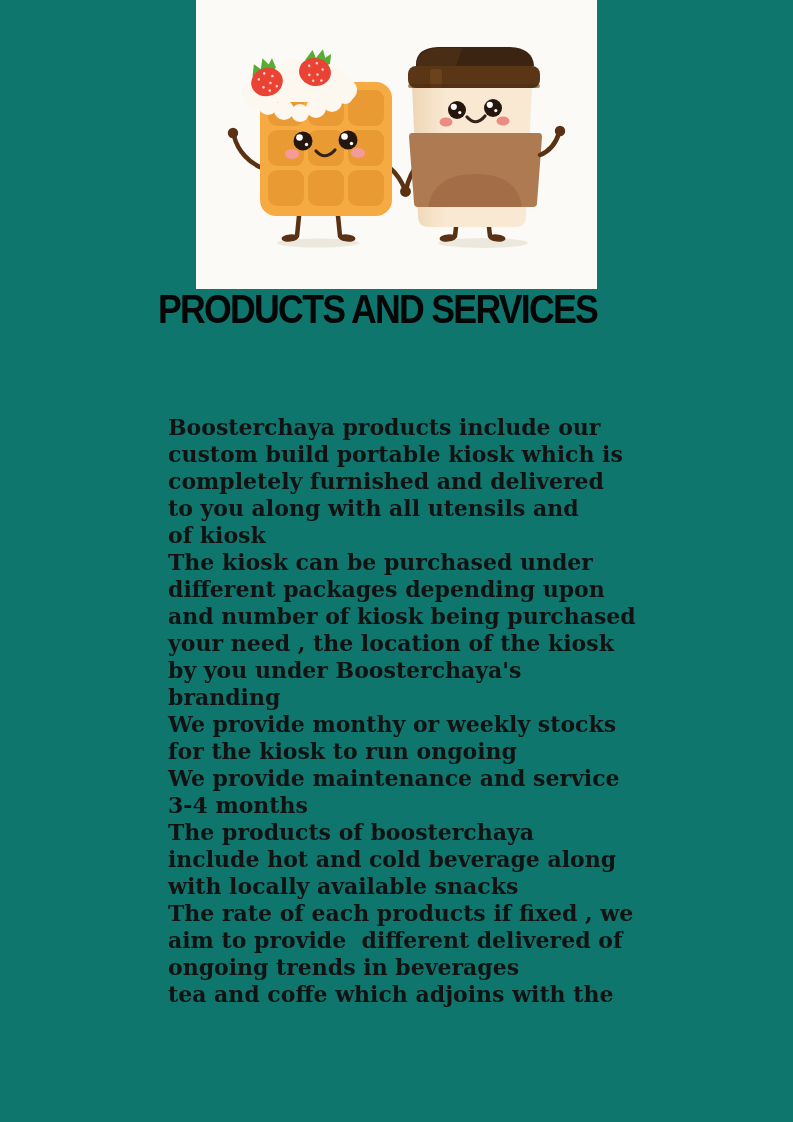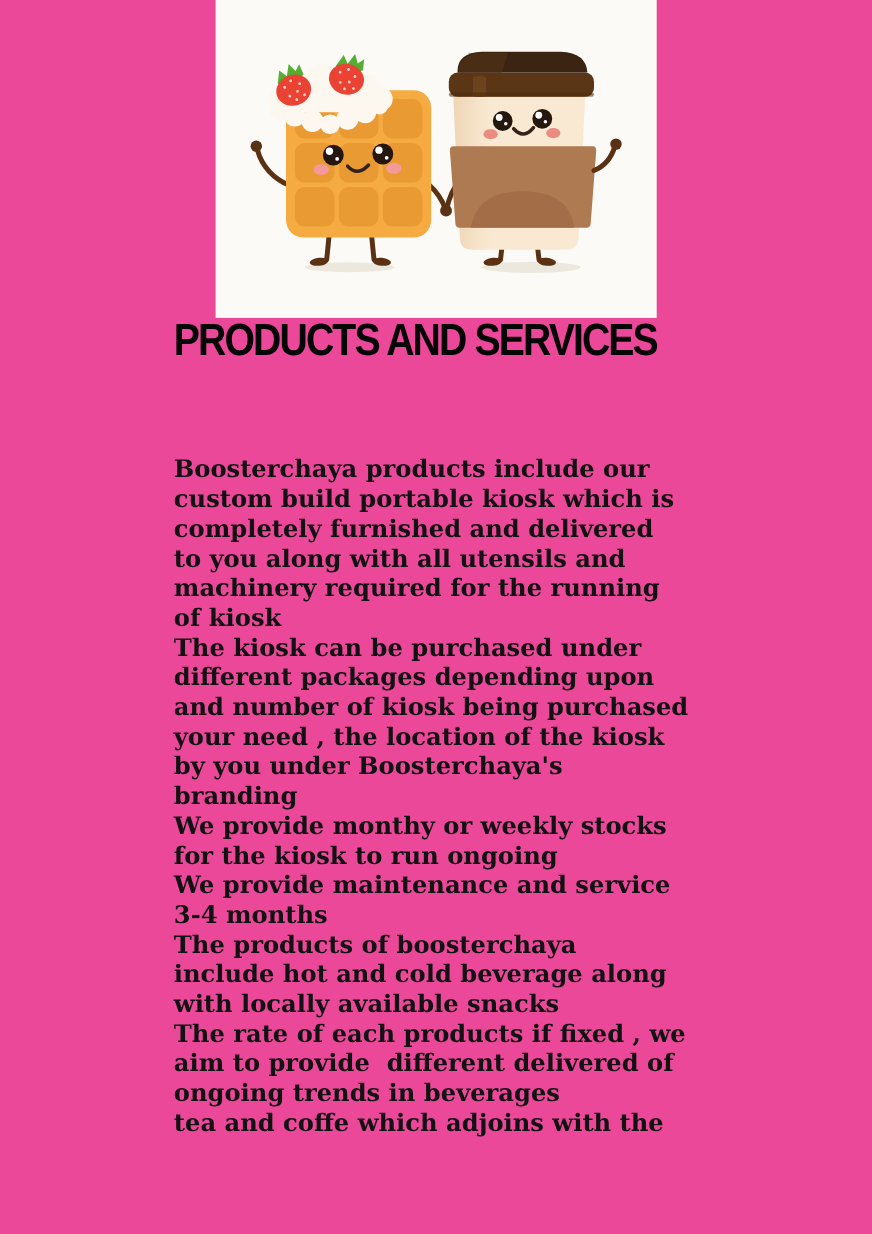--- a/index.html
+++ b/index.html
@@ -1,34 +1,34 @@
 <!DOCTYPE html>
 <html><head>
 <meta charset="utf-8">
 <style>
   html,body { margin:0; padding:0; background:#ffffff; }
   .page {
     position:relative; width:793px; height:1122px;
-    background:#ec4899; overflow:hidden;
+    background:#0f766e; overflow:hidden;
     font-family:"Liberation Sans", sans-serif;
   }
   .illustration {
     position:absolute; left:196px; top:0; width:401px; height:289px;
     background:#fbfaf6;
   }
   .title {
     position:absolute; left:158px; top:287px; margin:0;
     font-family:"Liberation Sans", sans-serif;
     font-weight:700; font-size:41px; line-height:1.1;
     letter-spacing:-2px; color:#060606;
     transform:scaleX(0.87); transform-origin:left center;
     white-space:pre;
   }
   .body-text {
-    position:absolute; left:158px; top:414px; width:500px;
+    position:absolute; left:168px; top:414px; width:500px;
     font-family:"DejaVu Serif", "Liberation Serif", serif;
     font-weight:700; font-size:22px; line-height:27px;
     color:#121212;
   }
   .body-line { white-space:pre; height:27px; }
 </style>
 </head>
 <body>
 
 <div class="page">
@@ -168,21 +168,20 @@
     </svg>
   </div>
 
   <h1 class="title">PRODUCTS AND SERVICES</h1>
 
   <div class="body-text">
     <div class="body-line">Boosterchaya products include our</div>
     <div class="body-line">custom build portable kiosk which is</div>
     <div class="body-line">completely furnished and delivered</div>
     <div class="body-line">to you along with all utensils and</div>
-    <div class="body-line">machinery required for the running</div>
     <div class="body-line">of kiosk</div>
     <div class="body-line">The kiosk can be purchased under</div>
     <div class="body-line">different packages depending upon</div>
     <div class="body-line">and number of kiosk being purchased</div>
     <div class="body-line">your need , the location of the kiosk</div>
     <div class="body-line">by you under Boosterchaya's</div>
     <div class="body-line">branding</div>
     <div class="body-line">We provide monthy or weekly stocks</div>
     <div class="body-line">for the kiosk to run ongoing</div>
     <div class="body-line">We provide maintenance and service</div>

